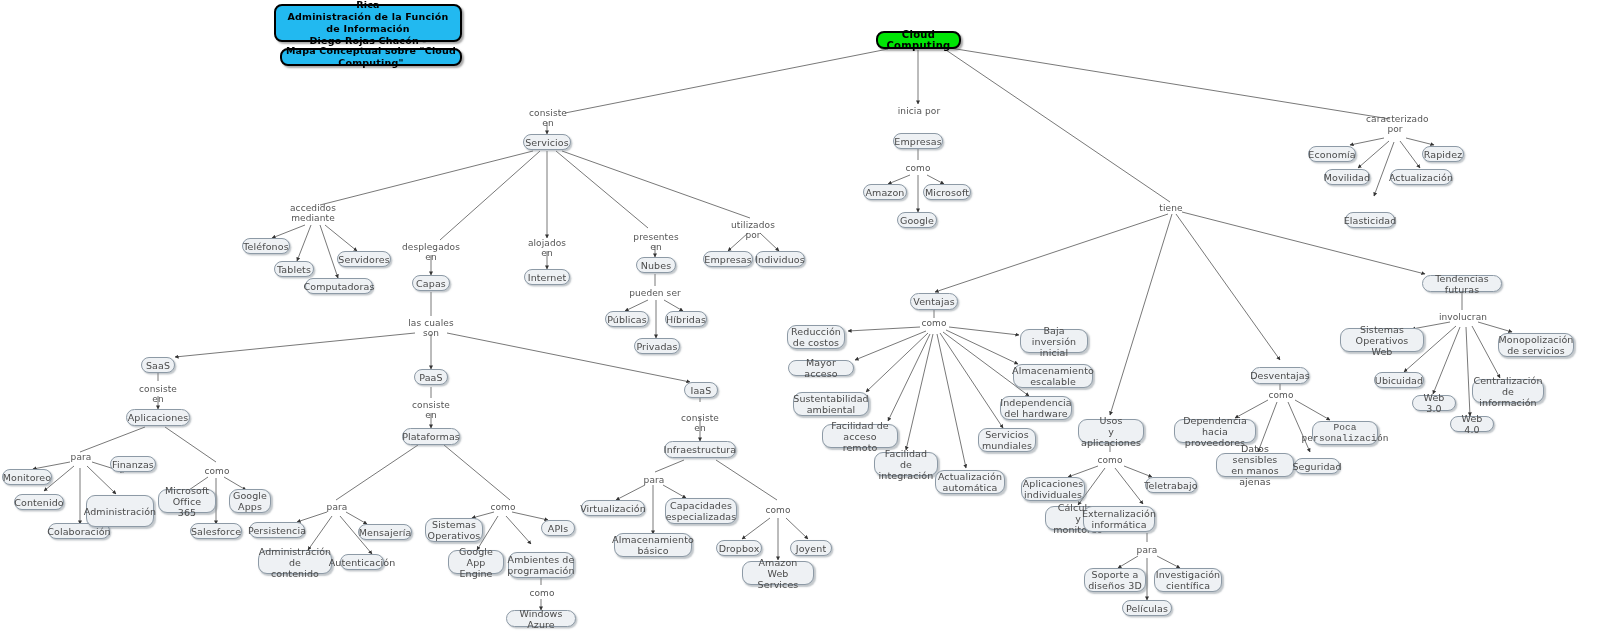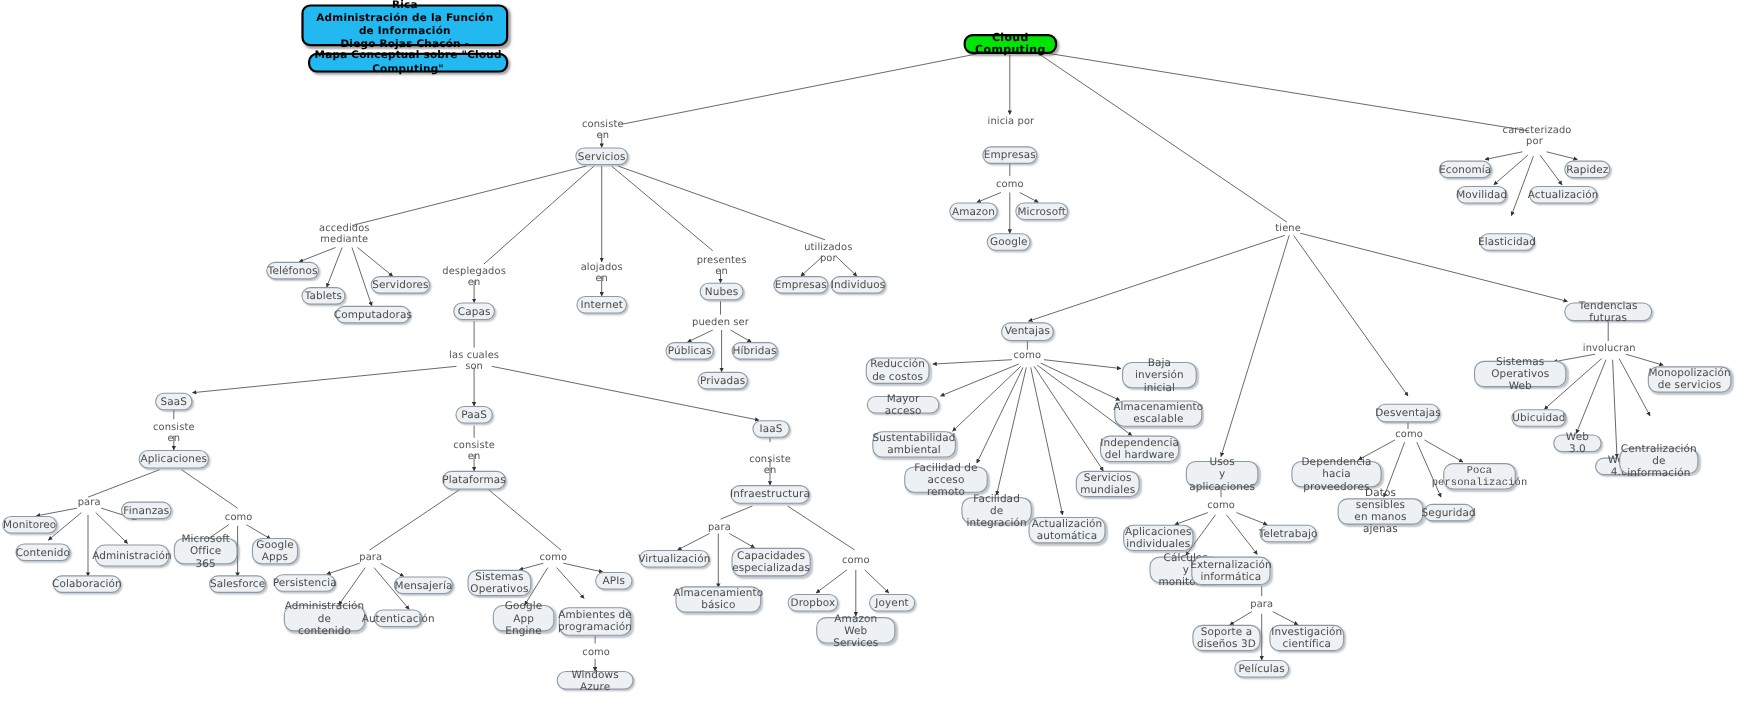--- a/index.html
+++ b/index.html
@@ -281,21 +281,21 @@
   <div class="node" style="left:755px; top:251px; width:50px; height:16px;">Individuos</div>
 
   <div class="node" style="left:141px; top:357px; width:34px; height:16px;">SaaS</div>
   <div class="node" style="left:414px; top:369px; width:34px; height:16px;">PaaS</div>
   <div class="node" style="left:684px; top:382px; width:34px; height:16px;">IaaS</div>
 
   <div class="node" style="left:126px; top:409px; width:64px; height:17px;">Aplicaciones</div>
   <div class="node" style="left:2px; top:469px; width:50px; height:16px;">Monitoreo</div>
   <div class="node" style="left:14px; top:494px; width:50px; height:16px;">Contenido</div>
   <div class="node" style="left:48px; top:523px; width:62px; height:16px;">Colaboración</div>
-  <div class="node" style="left:86px; top:495px; width:68px; height:20px;">Administración</div>
+  <div class="node" style="left:86px; top:495px; width:68px; height:32px;">Administración</div>
   <div class="node" style="left:110px; top:456px; width:46px; height:16px;">Finanzas</div>
   <div class="node" style="left:158px; top:489px; width:58px; height:24px;">Microsoft
 Office 365</div>
   <div class="node" style="left:229px; top:489px; width:42px; height:24px;">Google
 Apps</div>
   <div class="node" style="left:190px; top:523px; width:52px; height:16px;">Salesforce</div>
 
   <div class="node" style="left:402px; top:428px; width:58px; height:17px;">Plataformas</div>
   <div class="node" style="left:249px; top:522px; width:56px; height:16px;">Persistencia</div>
   <div class="node" style="left:258px; top:550px; width:74px; height:24px;">Administración de
@@ -377,18 +377,18 @@
   <div class="node" style="left:1345px; top:212px; width:50px; height:16px;">Elasticidad</div>
   <div class="node" style="left:1390px; top:169px; width:62px; height:16px;">Actualización</div>
   <div class="node" style="left:1422px; top:146px; width:42px; height:16px;">Rapidez</div>
 
   <div class="node" style="left:1422px; top:275px; width:80px; height:17px;">Tendencias futuras</div>
   <div class="node" style="left:1340px; top:328px; width:84px; height:24px;">Sistemas Operativos
 Web</div>
   <div class="node" style="left:1374px; top:372px; width:50px; height:16px;">Ubicuidad</div>
   <div class="node" style="left:1412px; top:395px; width:44px; height:16px;">Web 3.0</div>
   <div class="node" style="left:1450px; top:416px; width:44px; height:16px;">Web 4.0</div>
-  <div class="node" style="left:1472px; top:379px; width:72px; height:24px;margin-top:28px;">Centralización
+  <div class="node" style="left:1472px; top:379px; width:72px; height:24px;">Centralización
 de información</div>
   <div class="node" style="left:1498px; top:333px; width:76px; height:24px;">Monopolización
 de servicios</div>
 
 </div>
 
 </body></html>

